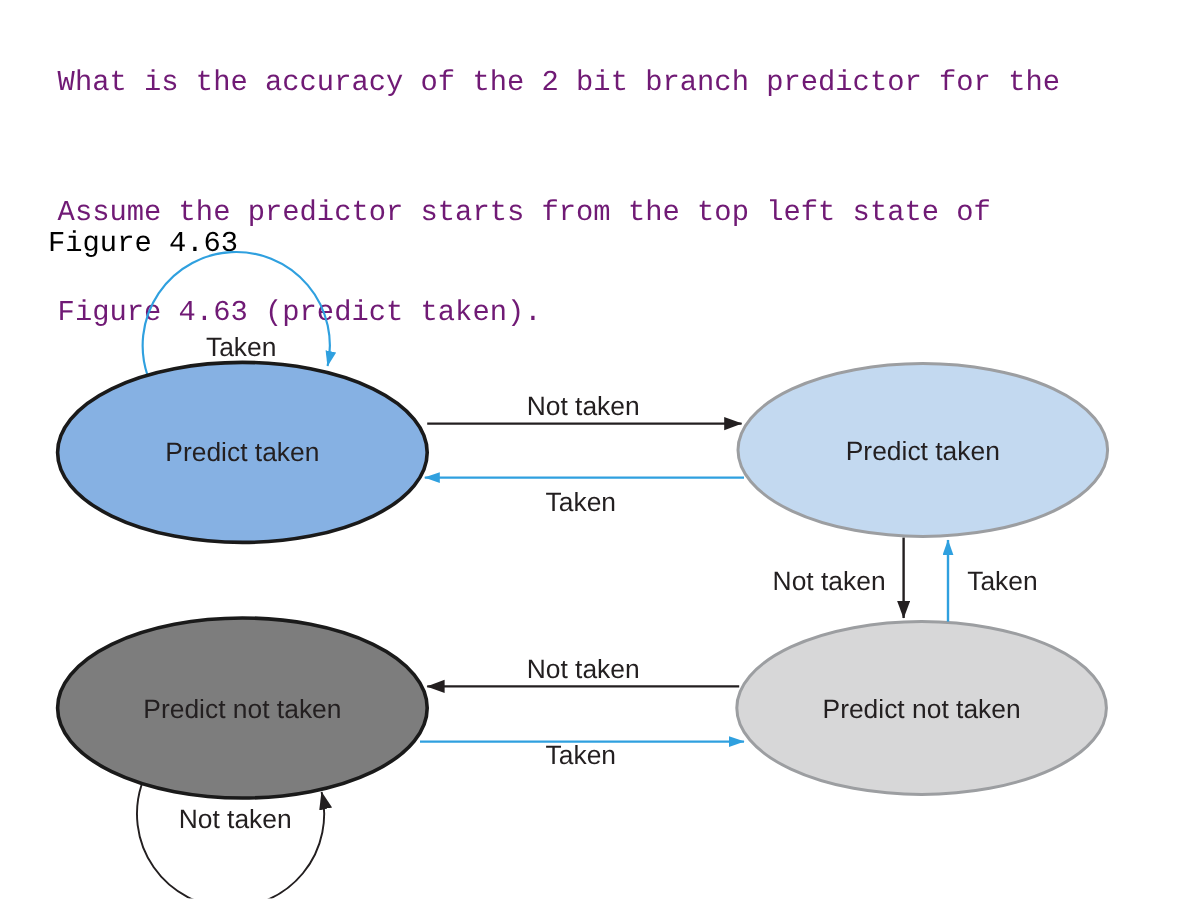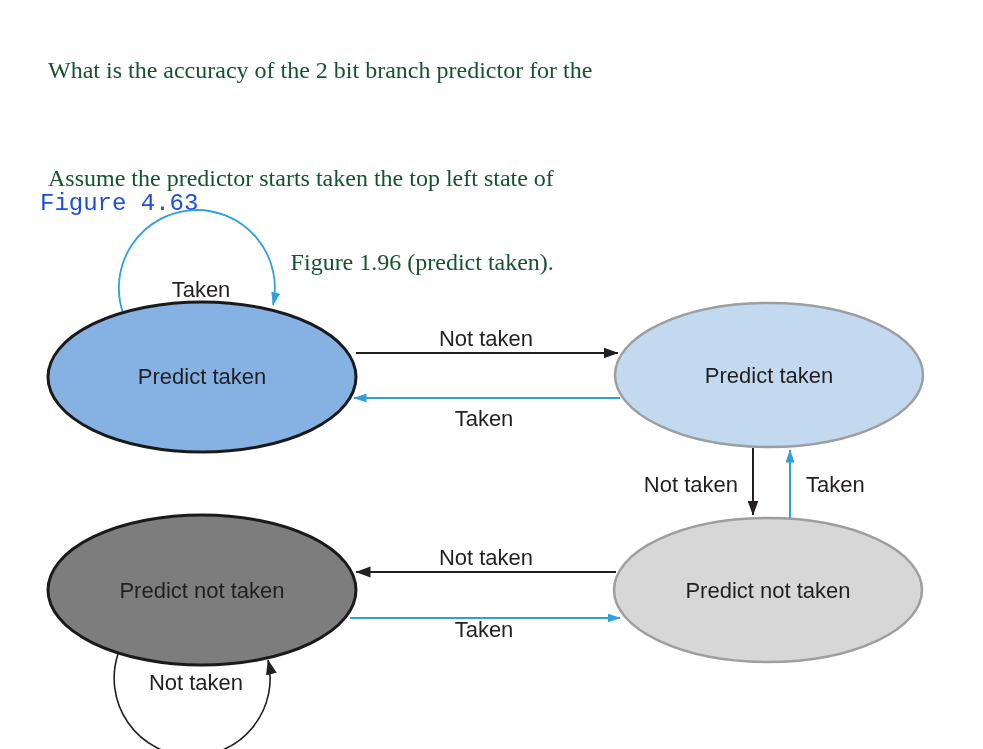--- a/index.html
+++ b/index.html
@@ -7,34 +7,33 @@
     position: relative;
     width: 983px;
     height: 749px;
     background: #ffffff;
     overflow: hidden;
     font-family: "Liberation Sans", sans-serif;
   }
   .qtext {
     position: absolute;
     left: 48px;
-    color: #14532d;
-    font-family: Liberation Serif, serif;
+    color: #701a75;
+    font-family: Liberation Mono, monospace;
     font-size: 24px;
     line-height: 28px;
     white-space: pre;
-    text-align: right;
   }
   .q1 { top: 0px; }
   .q2 { top: 108px; }
   .fig-caption {
     position: absolute;
     left: 40px;
     top: 190px;
-    color: #1d4ed8;
+    color: #000000;
     font-family: "Liberation Mono", "DejaVu Sans Mono", monospace;
     font-size: 24px;
     line-height: 28px;
     white-space: pre;
   }
   svg.fsm { position: absolute; left: 0; top: 200px; }
   svg.fsm text {
     font-family: "Liberation Sans", sans-serif;
     font-size: 22px;
   }
@@ -42,22 +41,22 @@
 </head>
 <body>
 
 <div class="page">
 
   <div class="qtext q1">
     <div>What is the accuracy of the 2 bit branch predictor for the</div>
   </div>
 
   <div class="qtext q2">
-    <div>Assume the predictor starts taken the top left state of</div>
-    <div>Figure 1.96 (predict taken).</div>
+    <div>Assume the predictor starts from the top left state of</div>
+    <div>Figure 4.63 (predict taken).</div>
   </div>
 
   <div class="fig-caption">Figure 4.63</div>
 
   <svg class="fsm" width="983" height="549" viewBox="0 200 983 549">
     <defs>
       <marker id="ah-black" markerUnits="userSpaceOnUse" markerWidth="17" markerHeight="13" refX="14.5" refY="5.5" orient="auto">
         <path d="M0,0 L15,5.5 L0,11 Z" fill="#231F20"></path>
       </marker>
       <marker id="ah-blue" markerUnits="userSpaceOnUse" markerWidth="15" markerHeight="11" refX="12.5" refY="4.5" orient="auto">

